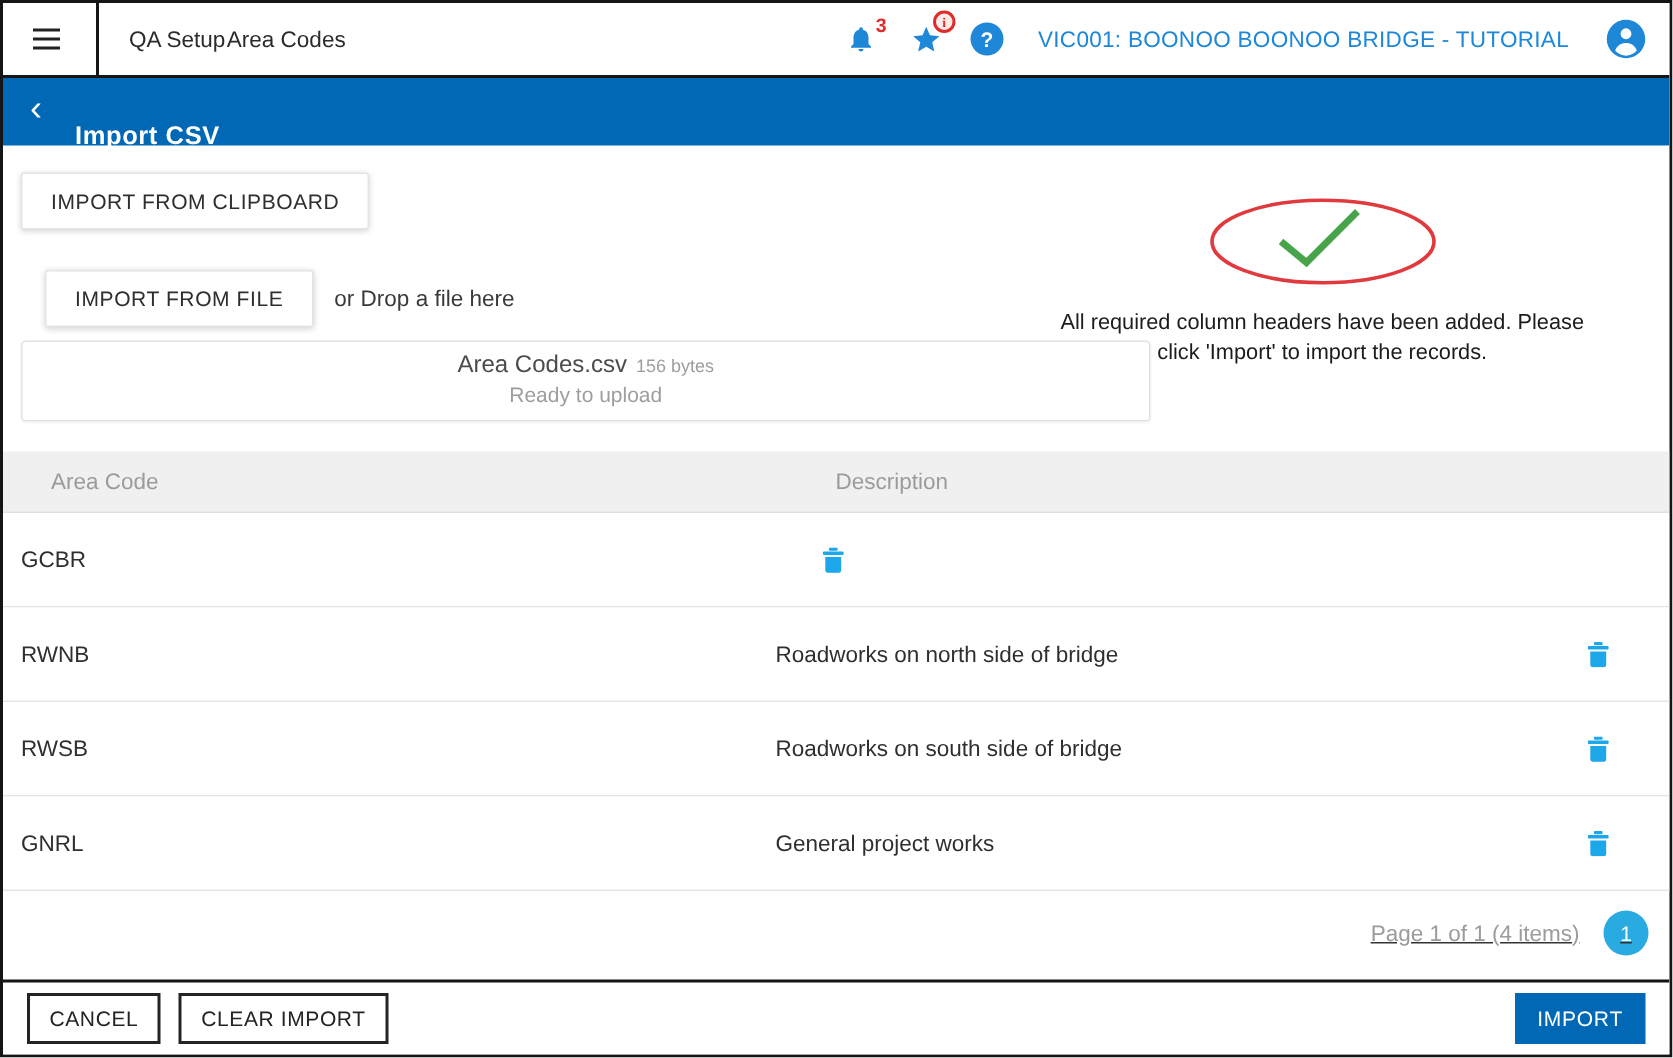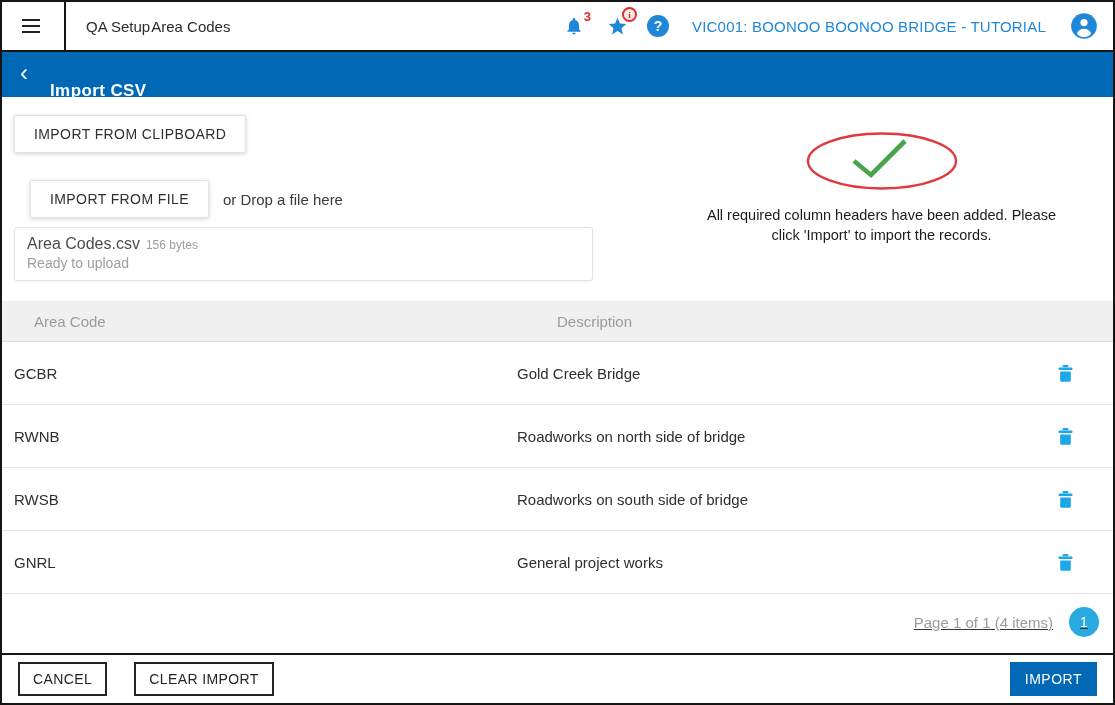--- a/index.html
+++ b/index.html
@@ -63,22 +63,23 @@
   .btn-light {
     background:#fff; border:1px solid #e4e4e4; border-radius:2px;
     box-shadow:0 1px 4px rgba(0,0,0,.18);
     color:#2e2e2e; font-size:14px; letter-spacing:.4px;
     padding:10px 19px; cursor:pointer; font-family:inherit;
   }
   .file-row { display:flex; align-items:center; margin-top:27px; gap:14px;margin-left:16px; }
   .drop-hint { font-size:15px; color:#3a3a3a; }
   .file-box {
     margin-top:9px; border:1px solid #e2e2e2; border-radius:3px;
-    padding:7px 12px 9px 12px; width:579px;
+    padding:7px 12px 9px 12px; width:753px;
     box-shadow:0 1px 2px rgba(0,0,0,.05);
+    text-align:center;
   }
   .file-name { font-size:16px; color:#4c4c4c; }
   .file-size { font-size:12px; color:#9e9e9e; margin-left:6px; }
   .file-status { font-size:14px; color:#9e9e9e; margin-top:2px; }
 
   .validation { flex:1 1 auto; display:flex; flex-direction:column; align-items:center; padding-top:16px; }
   .check-wrap { width:156px; height:60px; }
   .validation-message { margin-top:14px; font-size:14.5px; color:#1c1c1c; text-align:center; line-height:1.4; }
 
   
@@ -100,21 +101,21 @@
     font-size:14px; display:flex; align-items:center; justify-content:center;
     border:none; cursor:pointer;
   }
 
   
   .footer {
     flex:0 0 50px; height:50px; border-top:2px solid #151515;
     display:flex; align-items:center; padding:0 16px;
     background:#fff; margin-top:auto;
   }
-  .footer-left { display:flex; gap:27px; }
+  .footer-left { display:flex; gap:12px; }
   .btn-outline {
     background:#fff; border:2px solid #242424; color:#242424;
     font-size:14px; letter-spacing:.4px; padding:7px 13px;
     cursor:pointer; font-family:inherit;
   }
   .btn-primary {
     margin-left:auto; background:#0068b5; border:none; color:#fff;
     font-size:14px; letter-spacing:.5px; padding:9px 15px;
     cursor:pointer; font-family:inherit;
   }
@@ -196,21 +197,20 @@
 
     <div class="table">
       <div class="t-row t-head">
         <div class="col-code">Area Code</div>
         <div class="col-desc">Description</div>
         <div class="col-actions"></div>
       </div>
 
       <div class="t-row">
         <div class="col-code">GCBR</div>
-        <div class="col-desc">Gold Creek Bridge</div>
         <div class="col-actions">
           <button class="trash-btn">
             <svg width="15" height="17" viewBox="0 0 15 17" fill="#1ba7ea">
               <rect x="4.6" y="0" width="5.8" height="2.2" rx="0.8"></rect>
               <rect x="0.6" y="2.6" width="13.8" height="2.4" rx="0.7"></rect>
               <path d="M2.2 6.4 h10.6 v9 a1.4 1.4 0 0 1 -1.4 1.4 h-7.8 a1.4 1.4 0 0 1 -1.4 -1.4 z"></path>
             </svg>
           </button>
         </div>
       </div>

